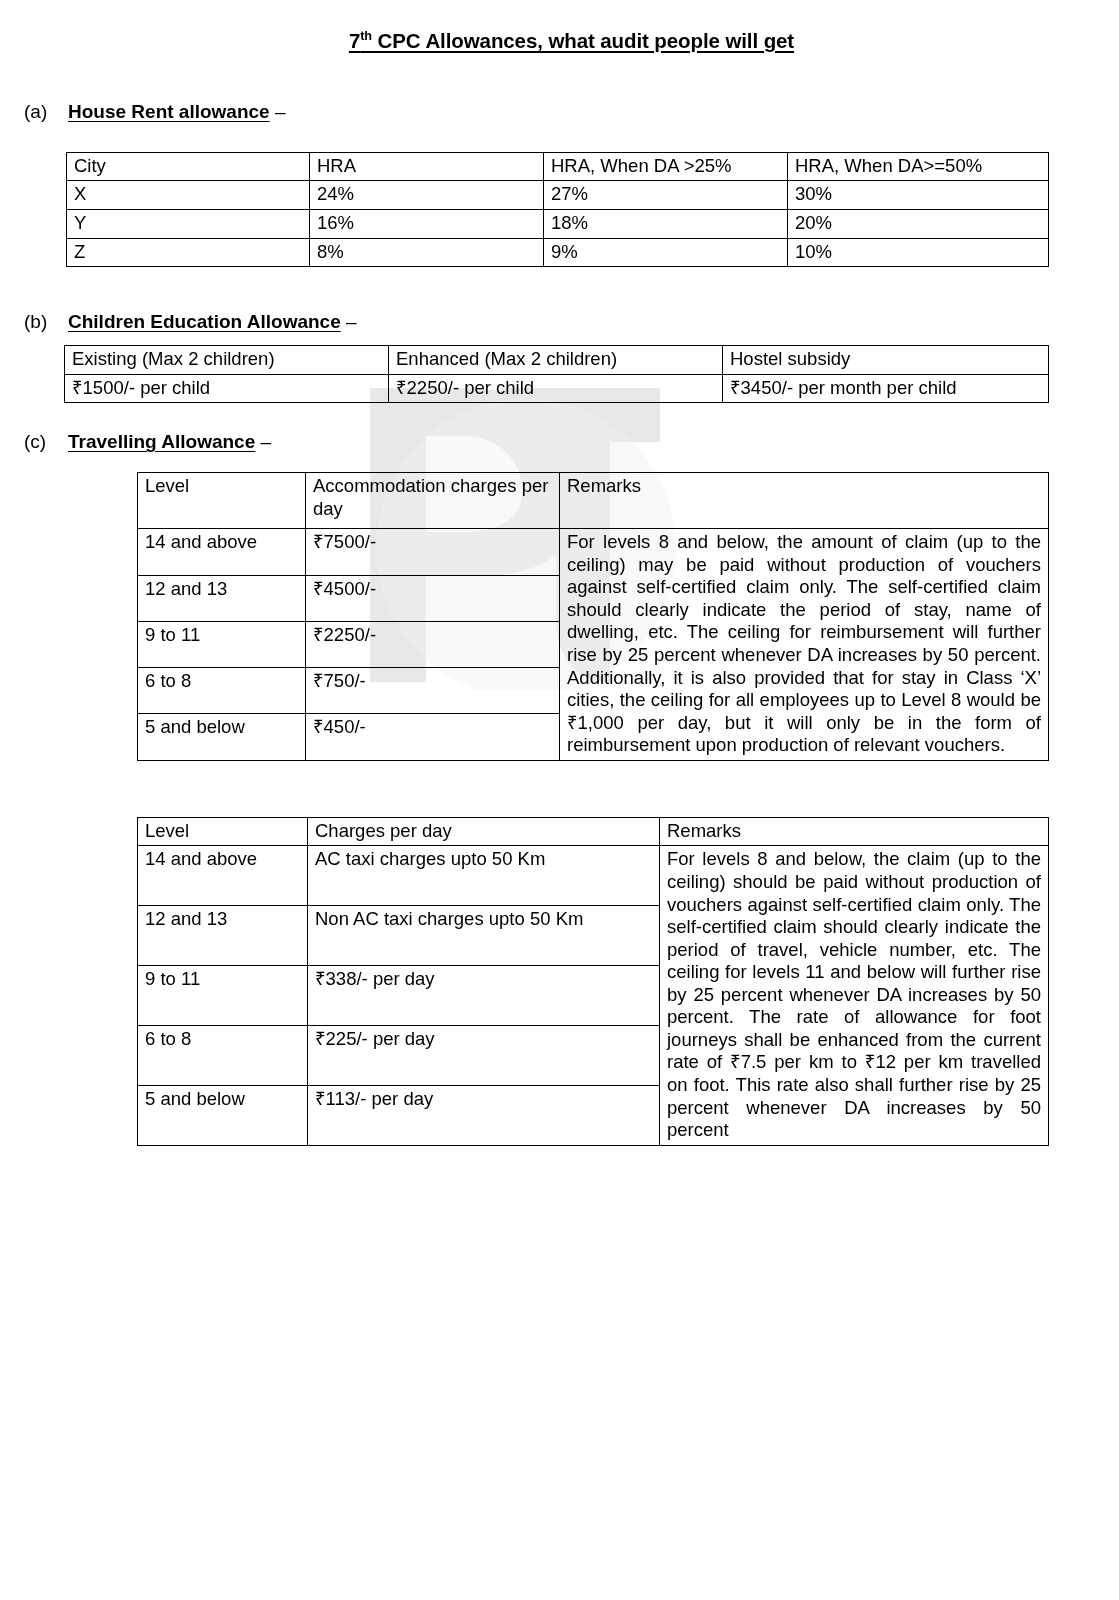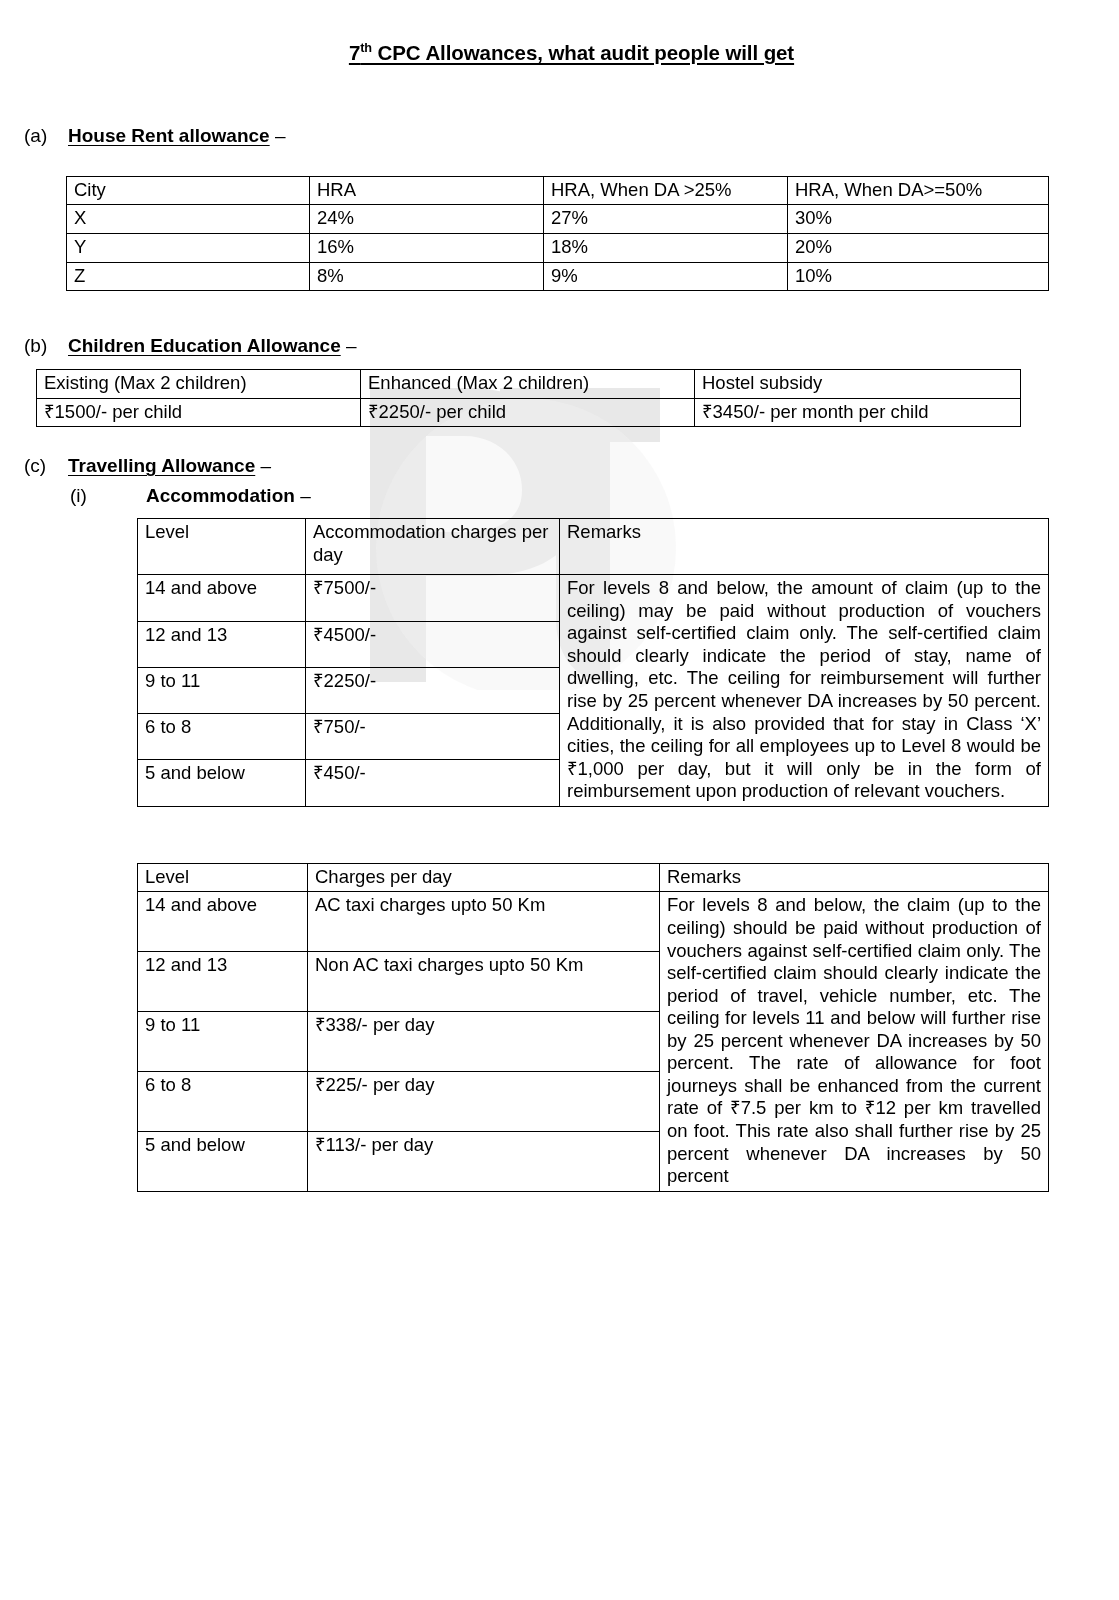--- a/index.html
+++ b/index.html
@@ -33,21 +33,21 @@
     z-index: 2;
     padding: 0;
   }
 
   
   .doc-title {
     text-align: center;
     font-size: 20.5px;
     font-weight: bold;
     letter-spacing: -0.1px;
-    margin: 12px;
+    margin: 0;
     padding-top: 28px;
     padding-left: 24px;
   }
   .doc-title .u { text-decoration: underline; text-underline-offset: 3px; }
   .doc-title sup { font-size: 0.62em; vertical-align: super; }
 
   
   .sec {
     position: relative;
     font-size: 19px;
@@ -86,21 +86,21 @@
   td.remarks {
     text-align: justify;
     text-justify: inter-word;
     line-height: 1.60;
     padding: 3px 9px 4px 9px;
     font-size: 18.5px;
   }
 
   
   .tbl-hra   { margin: 29px 0 0 66px; width: 982px; }
-  .tbl-cea   { margin: 12px 0 0 36px; width: 984px; }
+  .tbl-cea   { margin: 12px 0 0 64px; width: 984px; }
   .tbl-accom { margin: 11px 0 0 137px; width: 911px; }
   .tbl-travel{ margin: 12px 0 0 137px; width: 911px; }
 
   .gap-a { height: 48px; }
   .gap-b { height: 44px; }
   .gap-c { height: 28px; }
   .gap-d { height: 44px; }
 </style>
 </head>
 <body>
@@ -196,23 +196,20 @@
   </table>
 
   <div class="gap-c"></div>
 
   <div class="sec lvl-a">
     <span class="sec-label">(c)</span><span class="sec-title">Travelling Allowance</span><span class="sec-dash"> –</span>
   </div>
 
   <div style="height:8px"></div>
 
-  <div class="sec lvl-i">
-    <span class="sec-label">(i)</span><span class="sec-title nounder">Accommodation</span><span class="sec-dash"> –</span>
-  </div>
 
   <table class="doc tbl-accom">
     <colgroup>
       <col style="width:168px">
         <col style="width:254px">
         <col style="width:489px">
     </colgroup>
     <tbody>
       <tr>
         <td>Level</td>

